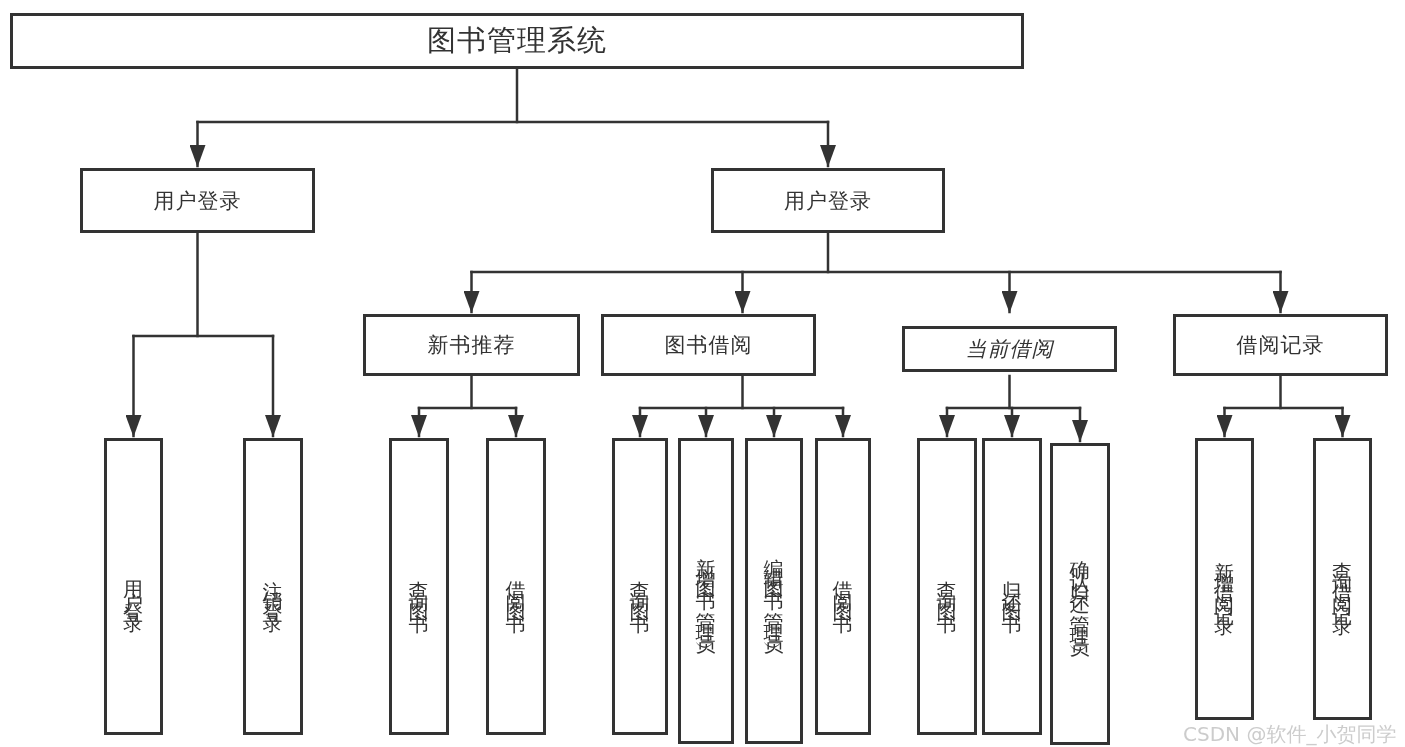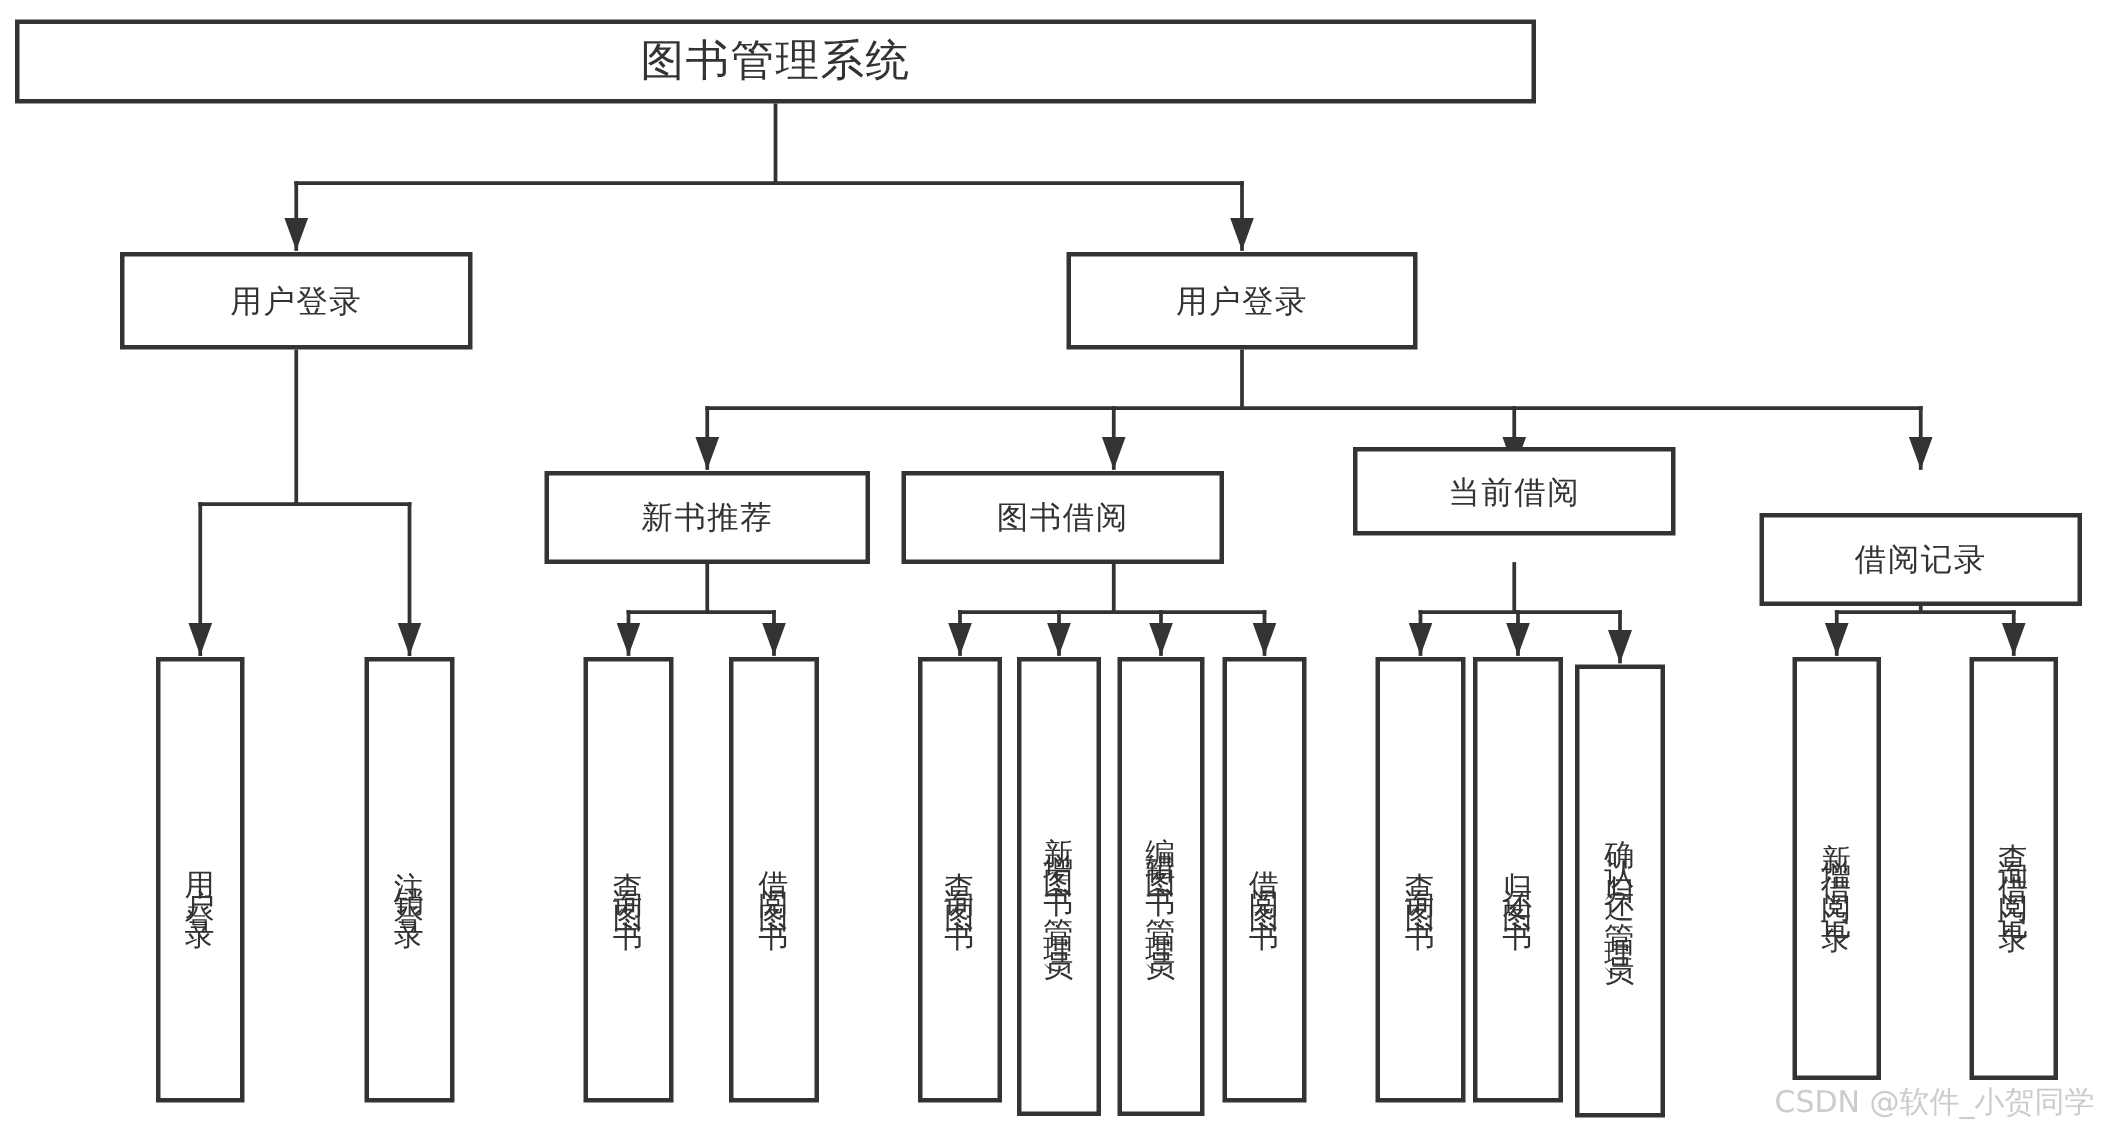--- a/index.html
+++ b/index.html
@@ -126,22 +126,22 @@
     <line x1="1342.5" y1="408" x2="1342.5" y2="436" marker-end="url(#arrow)"></line>
   </svg>
 
   <div class="hbox root" style="left:10px; top:13px; width:1014px; height:56px;">图书管理系统</div>
 
   <div class="hbox" style="left:80px; top:168px; width:235px; height:65px;">用户登录</div>
   <div class="hbox" style="left:711px; top:168px; width:234px; height:65px;">用户登录</div>
 
   <div class="hbox" style="left:363px; top:314px; width:217px; height:62px;">新书推荐</div>
   <div class="hbox" style="left:601px; top:314px; width:215px; height:62px;">图书借阅</div>
-  <div class="hbox" style="left:902px; top:298px; width:215px; height:59px;">当前借阅</div>
-  <div class="hbox" style="left:1173px; top:314px; width:215px; height:62px;margin-top:28px;">借阅记录</div>
+  <div class="hbox" style="left:902px; top:326px; width:215px; height:46px;font-style:italic;">当前借阅</div>
+  <div class="hbox" style="left:1173px; top:314px; width:215px; height:62px;">借阅记录</div>
 
   <div class="vbox" style="left:104px; top:438px; width:59px; height:297px;">用户登录</div>
   <div class="vbox" style="left:243px; top:438px; width:60px; height:297px;">注销登录</div>
 
   <div class="vbox" style="left:389px; top:438px; width:60px; height:297px;">查询图书</div>
   <div class="vbox" style="left:486px; top:438px; width:60px; height:297px;">借阅图书</div>
 
   <div class="vbox" style="left:612px; top:438px; width:56px; height:297px;">查询图书</div>
   <div class="vbox" style="left:678px; top:438px; width:56px; height:306px;">新增图书（管理员）</div>
   <div class="vbox" style="left:745px; top:438px; width:58px; height:306px;">编辑图书（管理员）</div>

